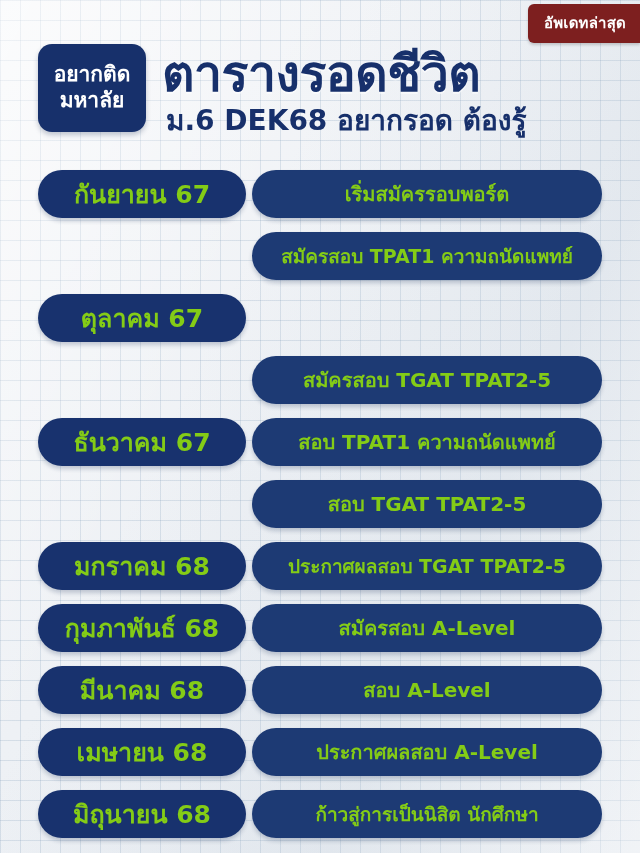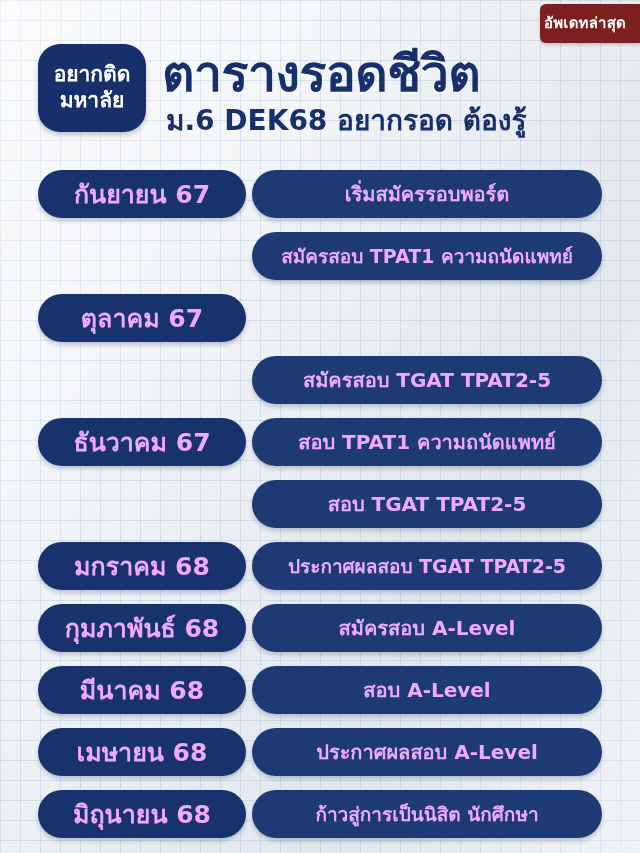--- a/index.html
+++ b/index.html
@@ -33,42 +33,42 @@
 
   
   .badge-update {
     position: absolute;
     top: 4px;
     right: 0;
     background: #7d1f1f;
     color: #ffffff;
     font-size: 15px;
     font-weight: bold;
-    padding: 7px 14px 8px 4px;
+    padding: 7px 14px 8px 16px;
     border-radius: 6px 0 0 6px;
     letter-spacing: 0.2px;
     box-shadow: 0 2px 3px rgba(0,0,0,0.18);
   }
 
   
   .header {
     position: absolute;
     top: 38px;
     left: 0;
     width: 640px;
     height: 118px;
   }
   .header-badge {
     position: absolute;
     left: 38px;
     top: 6px;
     width: 108px;
     height: 88px;
     background: #17306b;
-    border-radius: 22px;
+    border-radius: 14px;
     color: #ffffff;
     display: flex;
     flex-direction: column;
     align-items: center;
     justify-content: center;
     line-height: 1.22;
     font-size: 21px;
     font-weight: bold;
     box-shadow: 0 3px 5px rgba(20,40,80,0.25);
   }
@@ -102,21 +102,21 @@
     position: relative;
     height: 56px;
     margin-bottom: 6px;
   }
   .pill {
     position: absolute;
     display: flex;
     align-items: center;
     justify-content: center;
     border-radius: 28px;
-    color: #f0abfc;
+    color: #84cc16;
     font-weight: bold;
     box-shadow: 0 3px 4px rgba(20,40,80,0.22);
     text-align: center;
   }
   .pill-month {
     left: 38px;
     width: 208px;
     height: 48px;
     top: 4px;
     background: #18326e;

